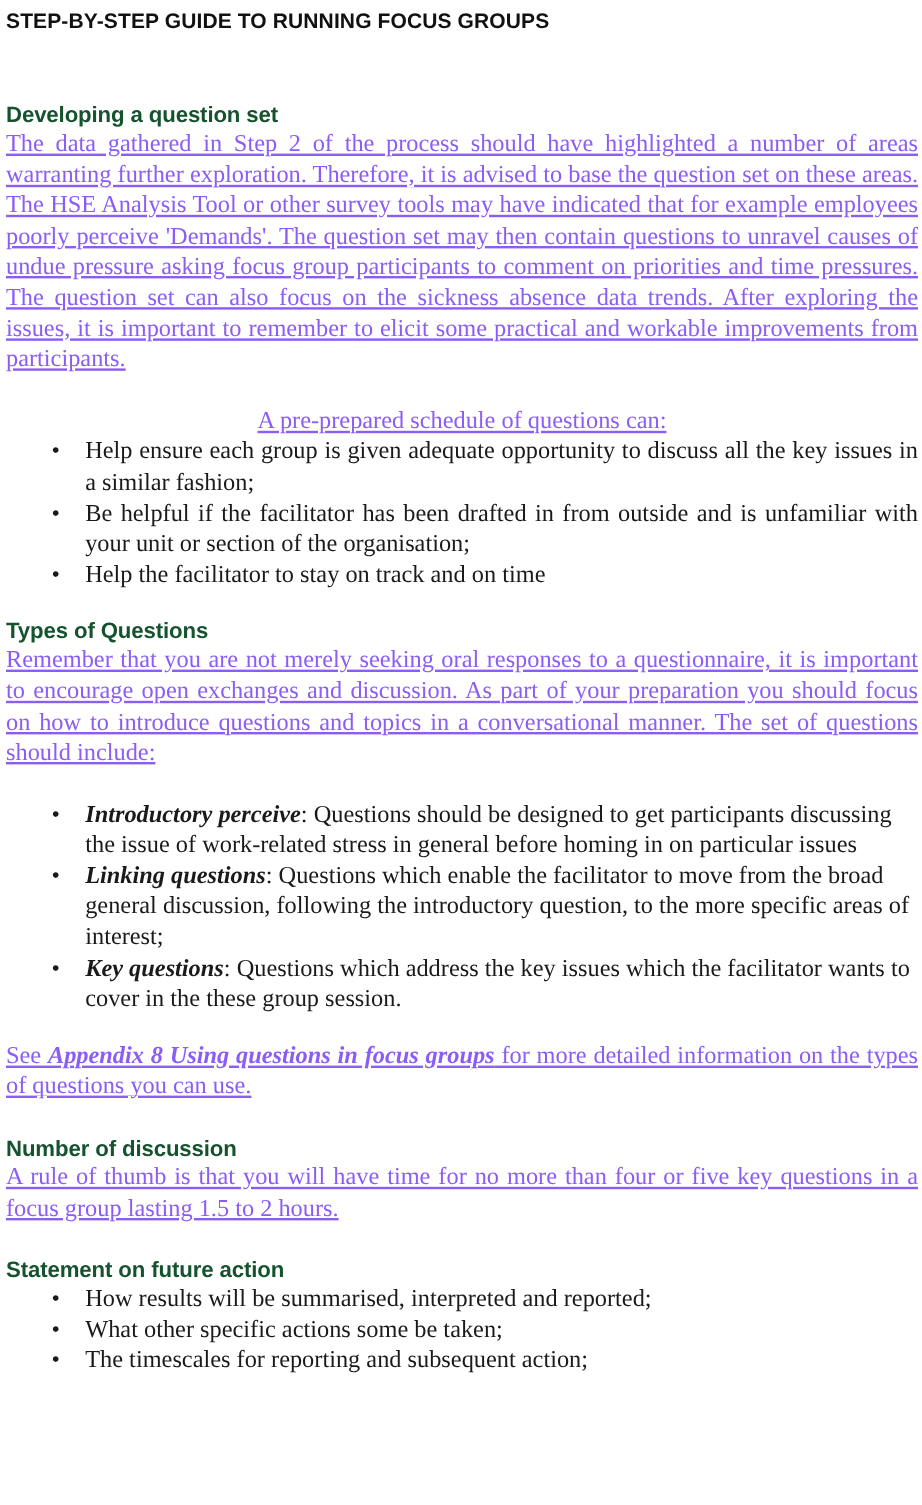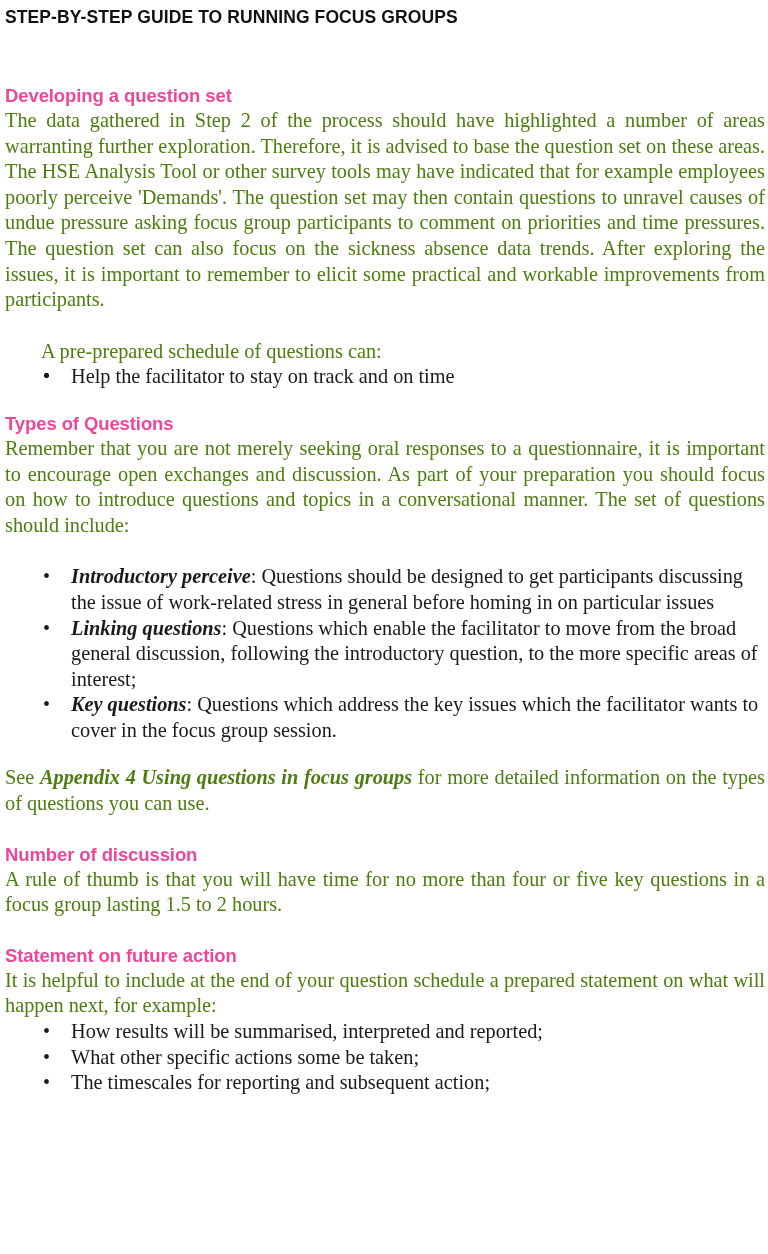--- a/index.html
+++ b/index.html
@@ -31,40 +31,40 @@
     letter-spacing: 0.1px;
     color: #111111;
     margin: 0;
     padding: 0;
     line-height: 22px;
   }
   .h-sub {
     font-family: "Liberation Sans", "DejaVu Sans", sans-serif;
     font-weight: bold;
     font-size: 18.5px;
-    color: #ec4899;
+    color: #14532d;
     margin: 0;
     padding: 0;
     line-height: 24px;
     letter-spacing: -0.1px;
   }
 
   
   .para {
     font-size: 20.3px;
     line-height: 25.6px;
     margin: 0;
     padding: 0;
     text-align: justify;
     text-justify: inter-word;
-    color: #4d7c0f;
+    color: #8b5cf6;
+    text-decoration: underline;
   }
   .para.left {
-    text-align: left;
-    margin-left: 36px;
+    text-align: center;
   }
   .sp-22 { height: 22px; }
   .sp-26 { height: 26px; }
   .sp-30 { height: 30px; }
 
   
   ul.bullets {
     list-style: none;
     margin: 0;
     padding: 0;
@@ -122,23 +122,25 @@
 
   <p class="para">The data gathered in Step 2 of the process should have highlighted a number of areas warranting further exploration. Therefore, it is advised to base the question set on these areas. The HSE Analysis Tool or other survey tools may have indicated that for example employees poorly perceive 'Demands'. The question set may then contain questions to unravel causes of undue pressure asking focus group participants to comment on priorities and time pressures. The question set can also focus on the sickness absence data trends. After exploring the issues, it is important to remember to elicit some practical and workable improvements from participants.</p>
 
   <div class="sp-26"></div>
 
   <p class="para left">A pre-prepared schedule of questions can:</p>
 
   <ul class="bullets justified">
     <li>
       <span class="bullet-dot">•</span>
+      <span>Help ensure each group is given adequate opportunity to discuss all the key issues in a similar fashion;</span>
     </li>
     <li>
       <span class="bullet-dot">•</span>
+      <span>Be helpful if the facilitator has been drafted in from outside and is unfamiliar with your unit or section of the organisation;</span>
     </li>
     <li>
       <span class="bullet-dot">•</span>
       <span>Help the facilitator to stay on track and on time</span>
     </li>
   </ul>
 
   <div class="sp-22"></div>
 
   <h3 class="h-sub">Types of Questions</h3>
@@ -151,39 +153,38 @@
     <li>
       <span class="bullet-dot">•</span>
       <span class="lead">Introductory perceive</span><span>: Questions should be designed to get participants discussing the issue of work-related stress in general before homing in on particular issues</span>
     </li>
     <li>
       <span class="bullet-dot">•</span>
       <span class="lead">Linking questions</span><span>: Questions which enable the facilitator to move from the broad general discussion, following the introductory question, to the more specific areas of interest;</span>
     </li>
     <li>
       <span class="bullet-dot">•</span>
-      <span class="lead">Key questions</span><span>: Questions which address the key issues which the facilitator wants to cover in the focus group session.</span>
+      <span class="lead">Key questions</span><span>: Questions which address the key issues which the facilitator wants to cover in the these group session.</span>
     </li>
   </ul>
 
   <div class="sp-22"></div>
 
-  <p class="para"><span>See </span><span class="em-bi">Appendix 4 Using questions in focus groups</span><span> for more detailed information on the types of questions you can use.</span></p>
+  <p class="para"><span>See </span><span class="em-bi">Appendix 8 Using questions in focus groups</span><span> for more detailed information on the types of questions you can use.</span></p>
 
   <div class="sp-26"></div>
 
   <h3 class="h-sub">Number of discussion</h3>
 
   <p class="para">A rule of thumb is that you will have time for no more than four or five key questions in a focus group lasting 1.5 to 2 hours.</p>
 
   <div class="sp-26"></div>
 
   <h3 class="h-sub">Statement on future action</h3>
 
-  <p class="para">It is helpful to include at the end of your question schedule a prepared statement on what will happen next, for example:</p>
 
   <ul class="bullets ragged">
     <li>
       <span class="bullet-dot">•</span>
       <span>How results will be summarised, interpreted and reported;</span>
     </li>
     <li>
       <span class="bullet-dot">•</span>
       <span>What other specific actions some be taken;</span>
     </li>

